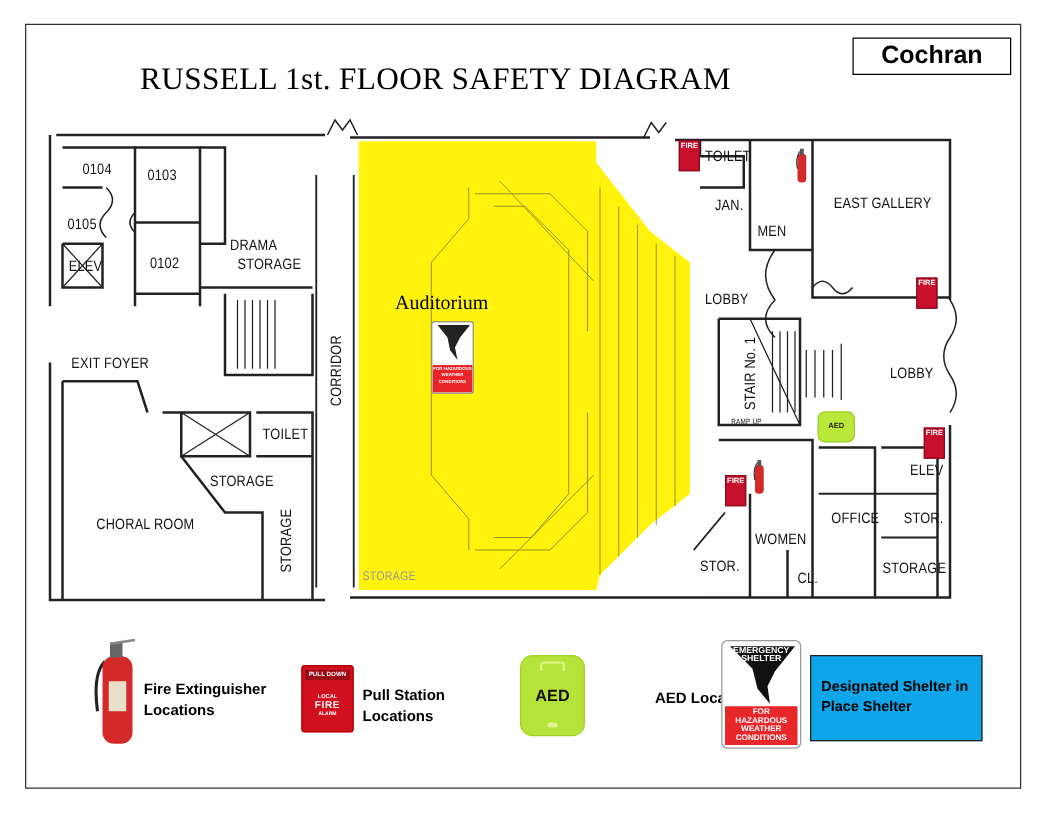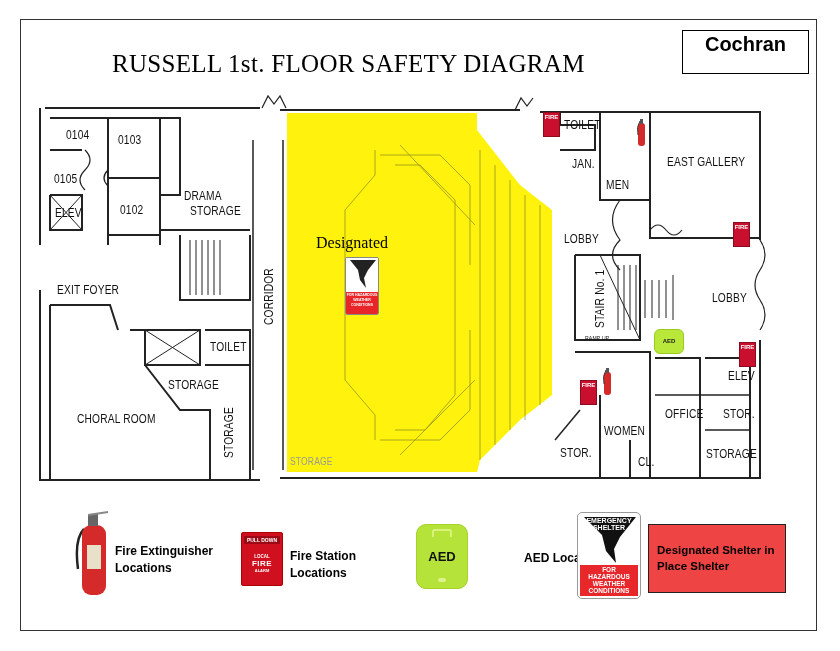--- a/index.html
+++ b/index.html
@@ -10,21 +10,21 @@
       position: absolute; left: 20px; top: 19px; width: 797px; height: 612px;
       border: 1.5px solid #333;
     }
     .title {
       position: absolute; left: 0; top: 50px; width: 760px; text-align: center;
       font-family: "Liberation Serif", serif; font-size: 25px; letter-spacing: 0.3px;
       padding-left: 0;
     }
     .title span { position: absolute; left: 112px; top: 0; white-space: nowrap; }
     .building-tag {
-      position: absolute; left: 682px; top: 30px; width: 127px; height: 44px;
+      position: absolute; left: 682px; top: 30px; width: 127px; height: 30px;
       border: 1.5px solid #000; font-weight: bold; font-size: 20px;
       text-align: center; line-height: 27px;
     }
 
     
     .plan { position: absolute; left: 0; top: 0; width: 685px; height: 500px; }
     .plan svg { position: absolute; left: 0; top: 0; }
     .room-label {
       position: absolute; font-family: "Liberation Sans", sans-serif; font-size: 12px;
       color: #111; white-space: nowrap; transform: scaleX(0.85); transform-origin: left top;
@@ -82,21 +82,21 @@
     .aed-icon .btn { width: 8px; height: 4px; margin: 14px auto 0; background: #dff28e; border-radius: 2px; }
     .shelter-icon {
       position: absolute; left: 577px; top: 512px; width: 64px; height: 87px;
       background: #fff; border: 1.5px solid #999; border-radius: 5px; overflow: hidden;
     }
     .shelter-icon .hd { font-size: 7px; font-weight: bold; color: #fff; text-align: center; line-height: 7px; padding-top: 2px; position: relative; z-index: 2; }
     .shelter-icon .upper { position: absolute; left: 2px; top: 2px; right: 2px; height: 49px; }
     .shelter-icon .lower { position: absolute; left: 2px; right: 2px; bottom: 2px; height: 31px; background: #e8272b; color: #fff; font-size: 6.5px; font-weight: bold; text-align: center; line-height: 7px; padding-top: 1px; }
     .shelter-box {
       position: absolute; left: 648px; top: 524px; width: 138px; height: 69px;
-      background: #ef4444; border: 1.5px solid #222; padding: 17px 0 0 8px;
+      background: #0ea5e9; border: 1.5px solid #222; padding: 17px 0 0 8px;
       font-weight: bold; font-size: 11.5px; line-height: 16px;
     }
   </style>
 </head>
 <body>
 
 <div class="frame"></div>
 
 <div class="title">
     <span>RUSSELL 1st. FLOOR SAFETY DIAGRAM</span>
@@ -229,21 +229,21 @@
   <span class="room-label" style="left:712px;top:291px;">LOBBY</span>
   <span class="room-label" style="left:728px;top:369px;">ELEV</span>
   <span class="room-label" style="left:665px;top:407px;">OFFICE</span>
   <span class="room-label" style="left:723px;top:407px;">STOR.</span>
   <span class="room-label" style="left:604px;top:424px;">WOMEN</span>
   <span class="room-label" style="left:560px;top:446px;">STOR.</span>
   <span class="room-label" style="left:638px;top:455px;">CL.</span>
   <span class="room-label" style="left:706px;top:447px;">STORAGE</span>
   <span class="room-label" style="left:290px;top:456px;color:#999;font-size:10px;">STORAGE</span>
 
-  <div class="auditorium-label">Designated</div>
+  <div class="auditorium-label">Auditorium</div>
 
   <div class="shelter-mini">
     <div class="top">
       <svg width="34" height="34">
         <polygon points="4,2 30,2 22,12 18,20 20,30 14,22 12,12" fill="#222"></polygon>
       </svg>
     </div>
     <div class="bot">FOR HAZARDOUS WEATHER CONDITIONS</div>
   </div>
 
@@ -289,21 +289,21 @@
 </div>
 
 <div class="pull-icon">
   <div class="pd">PULL DOWN</div>
   <div class="lc">LOCAL</div>
   <div class="fr">FIRE</div>
   <div class="al">ALARM</div>
 </div>
 <div class="legend-item" style="left:290px;top:548px;">
   <div class="legend-label">
-    <div>Fire Station</div>
+    <div>Pull Station</div>
     <div>Locations</div>
   </div>
 </div>
 
 <div class="aed-icon">
   <div class="handle"></div>
   <div class="txt">AED</div>
   <div class="btn"></div>
 </div>
 <div class="legend-item" style="left:476px;top:550px;margin-left:48px;">

